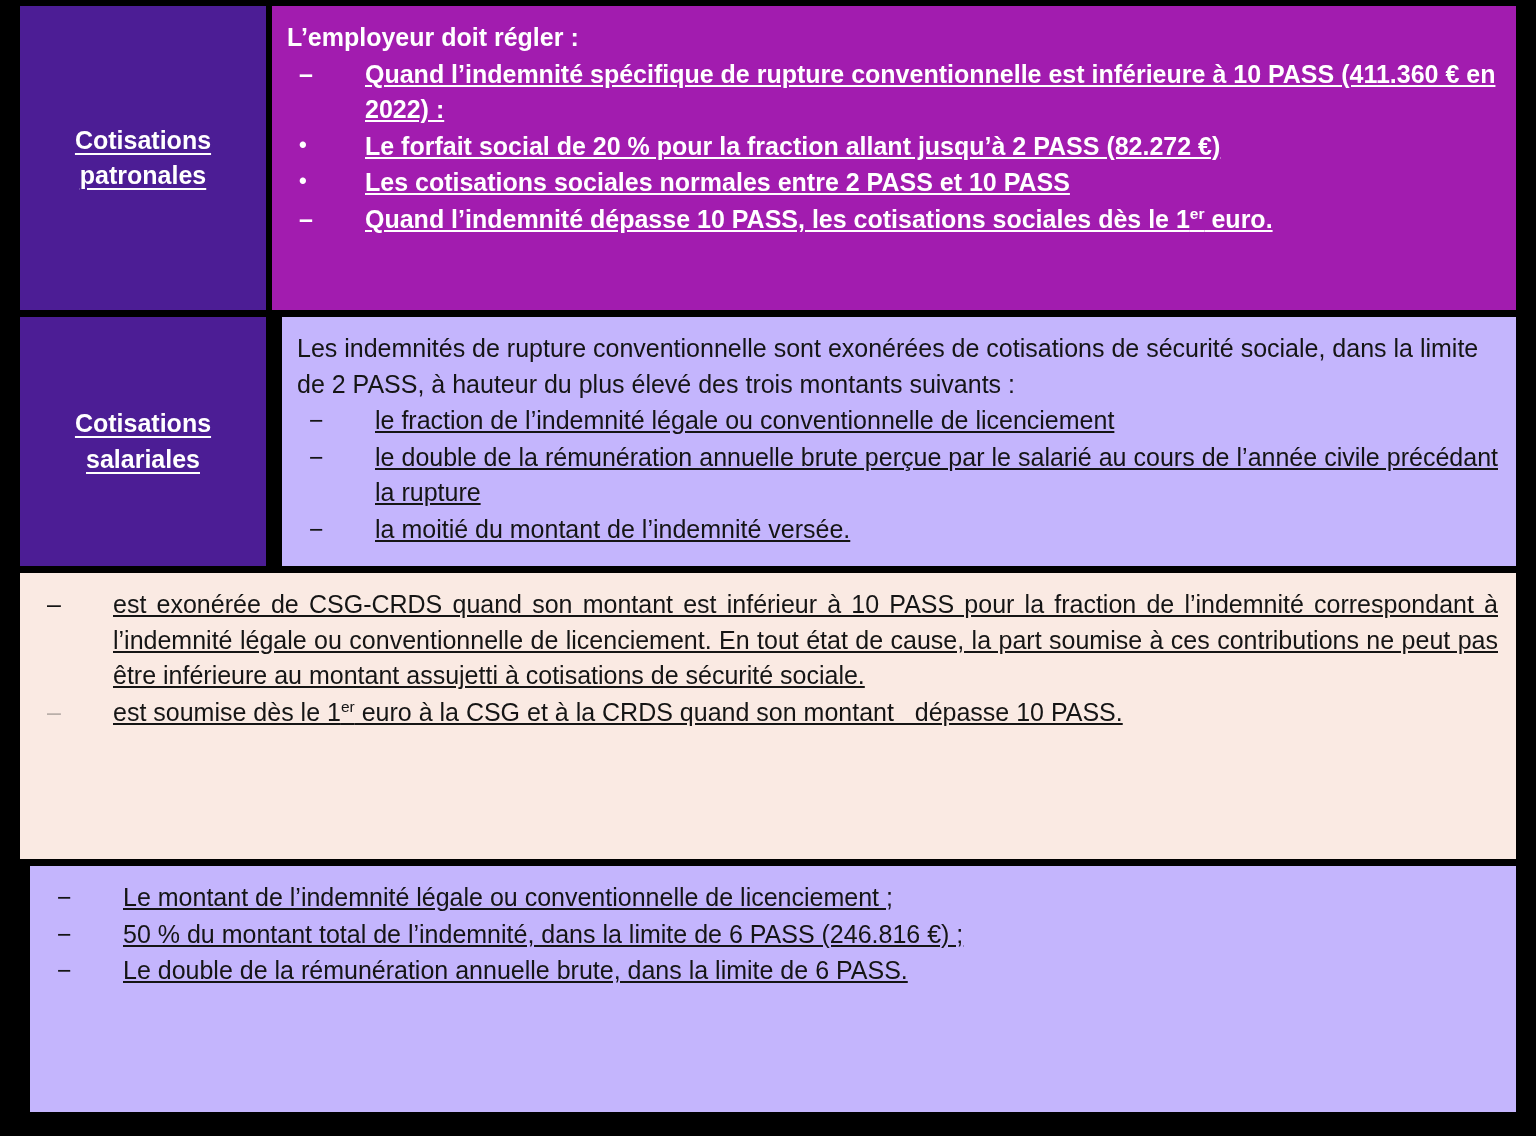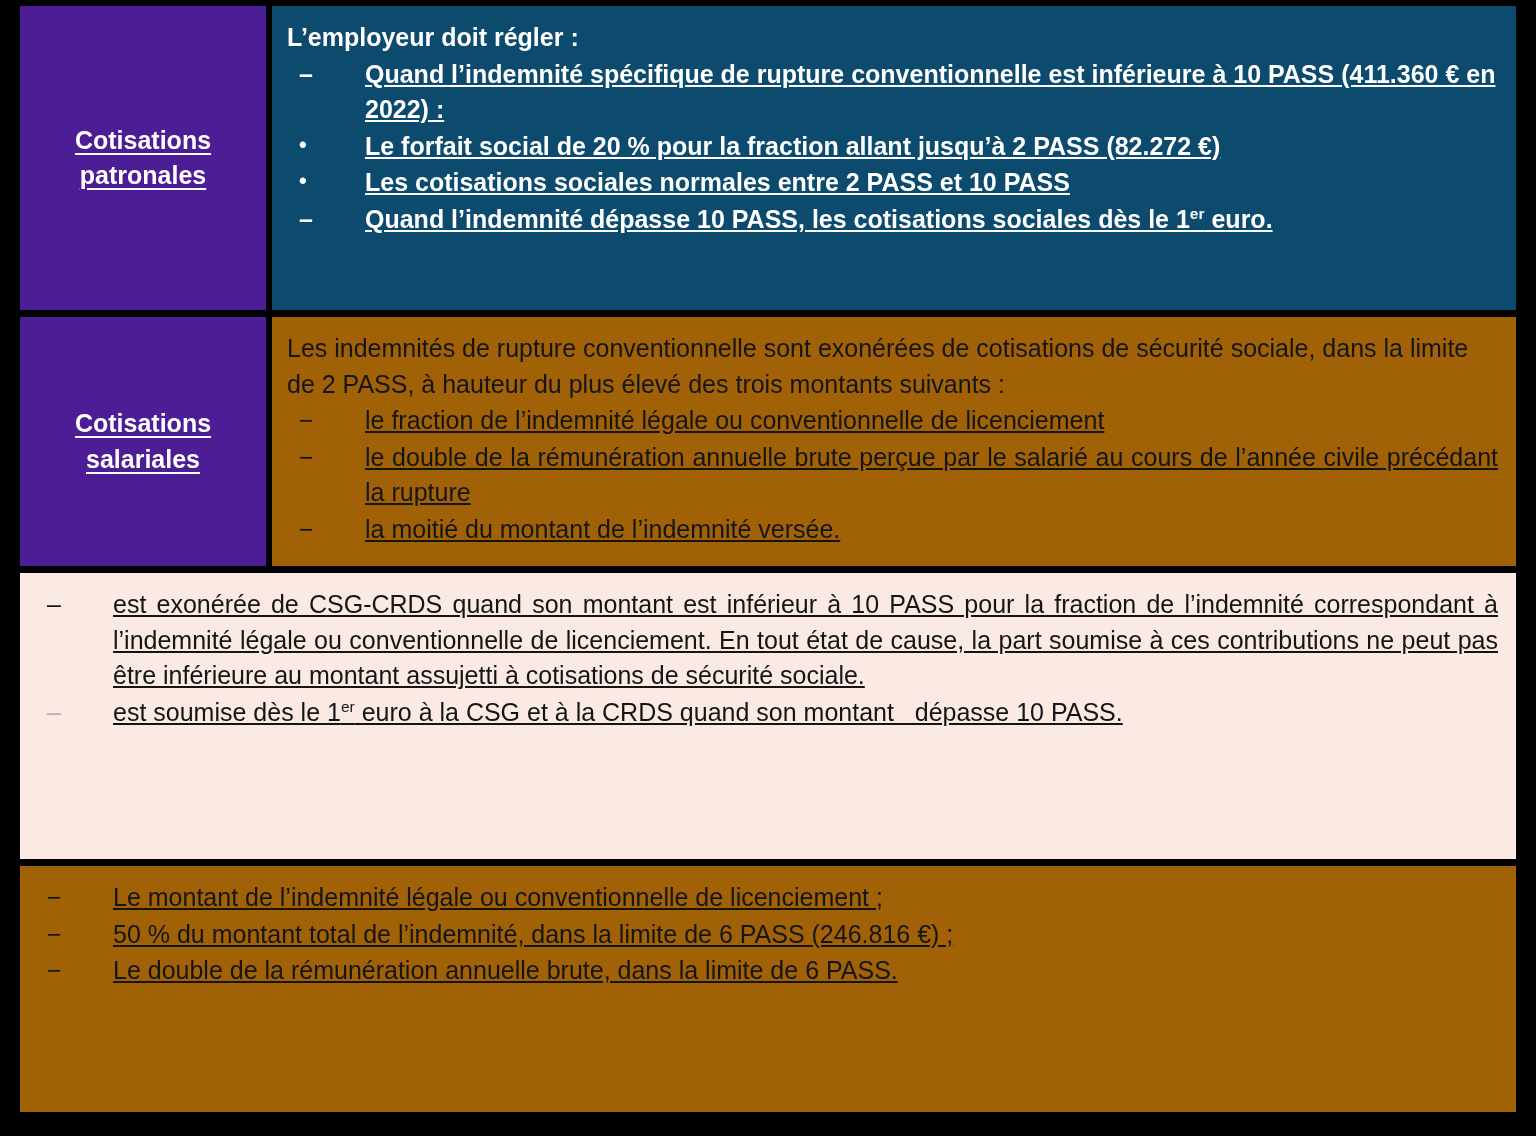--- a/index.html
+++ b/index.html
@@ -38,22 +38,22 @@
     text-align:center;
     text-decoration:underline;
     text-underline-offset:4px;
     text-decoration-thickness:2px;
   }
 
   .content-cell {
     flex:1 1 auto;
     padding:14px 18px 14px 15px;
   }
-  .content-cell.orange { background:#0c4a6e; }
-  .content-cell.pink   { background:#a16207; }
+  .content-cell.orange { background:#a21caf; }
+  .content-cell.pink   { background:#c4b5fd;margin-left:10px; }
   .content-cell.pink-light { background:#FAEAE3; }
 
   .intro {
     font-size:25px;
     line-height:1.42;
     margin-bottom:1px;
   }
   .content-cell.orange .intro,
   .content-cell.orange .li-text,
   .content-cell.orange .marker { color:#FFFFFF; font-weight:bold; }

